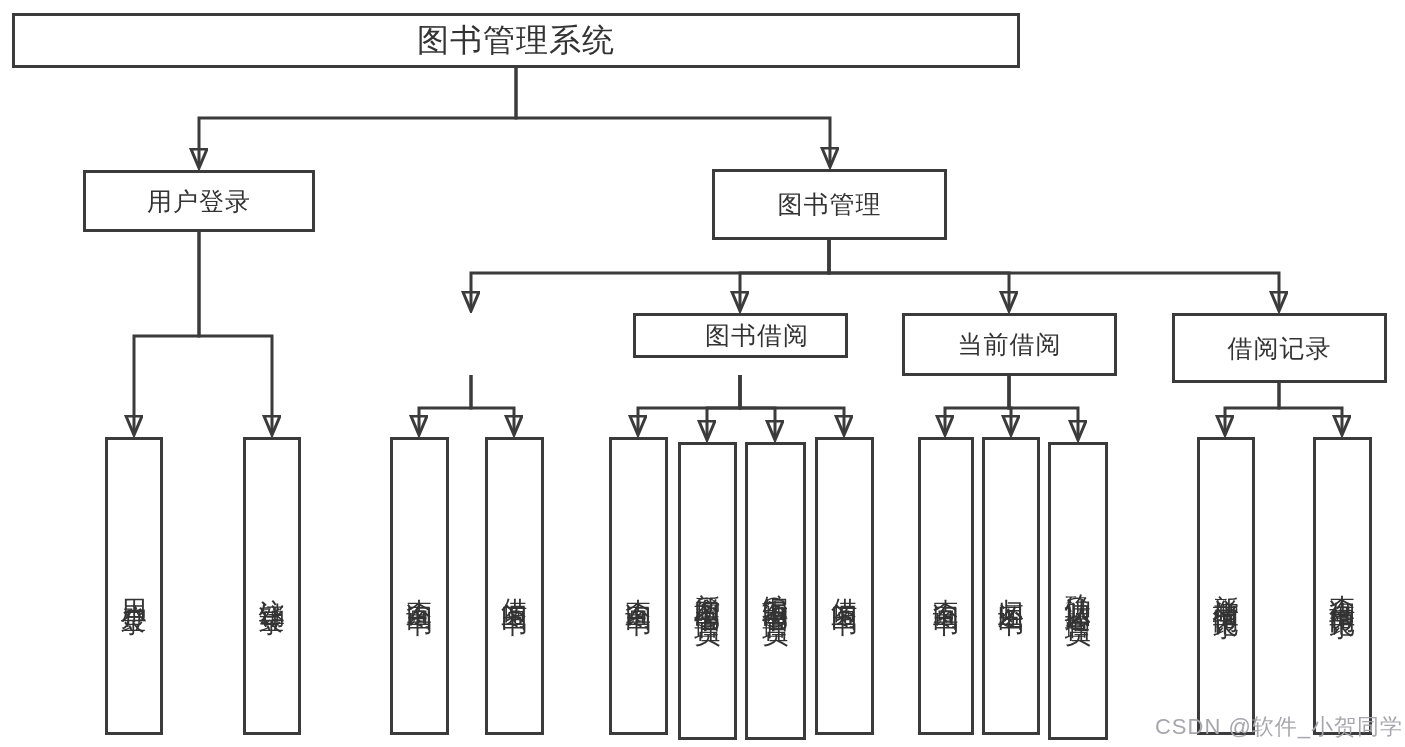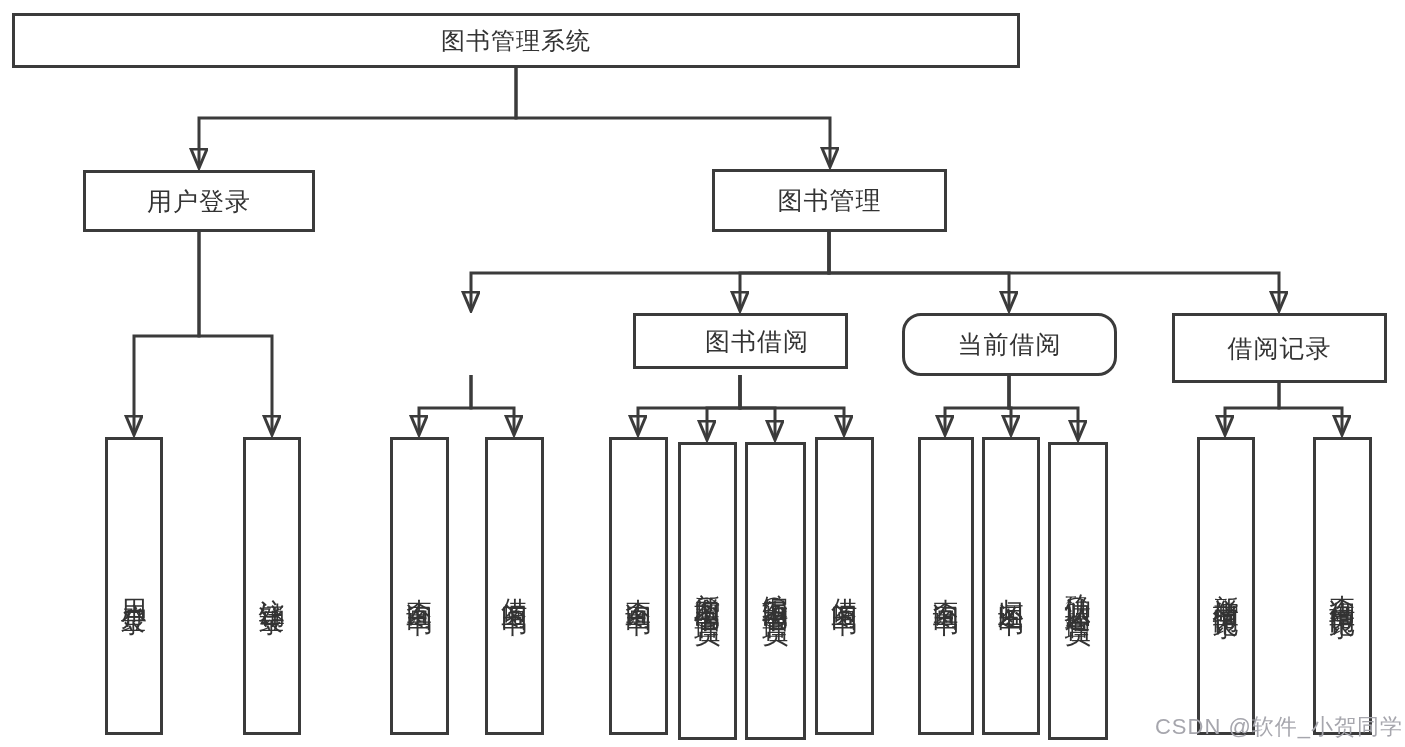--- a/index.html
+++ b/index.html
@@ -29,21 +29,21 @@
     border:3px solid var(--line);
     background:var(--bg);
     display:flex;align-items:center;justify-content:center;
     color:var(--text);
   }
   .box.h{
     font-size:25px;
     letter-spacing:1px;
     white-space:nowrap;
   }
-  .box.root{font-size:24px;text-align:center;}
+  .box.root{font-size:32px;text-align:center;}
   .box.v span{
     writing-mode:vertical-rl;
     text-orientation:mixed;
     font-size:26px;
     line-height:1.1;
     letter-spacing:4px;
     white-space:nowrap;
   }
   .watermark{
     position:absolute;
@@ -94,28 +94,28 @@
     <path d="M1279,375 V408 H1342 V432" marker-end="url(#arrow)"></path>
   </svg>
 
   <div class="box h root" style="left:12px;top:13px;width:1008px;height:55px;">
     <span>图书管理系统</span>
   </div>
 
   <div class="box h" style="left:83px;top:170px;width:232px;height:62px;">
     <span>用户登录</span>
   </div>
-  <div class="box h" style="left:712px;top:169px;width:235px;height:63px;">
+  <div class="box h" style="left:712px;top:169px;width:235px;height:71px;">
     <span>图书管理</span>
   </div>
 
-  <div class="box h" style="left:633px;top:313px;width:215px;height:56px;padding-left:33px;">
+  <div class="box h" style="left:633px;top:313px;width:215px;height:45px;padding-left:33px;">
     <span>图书借阅</span>
   </div>
-  <div class="box h" style="left:902px;top:313px;width:215px;height:63px;border-radius:19px;">
+  <div class="box h" style="left:902px;top:313px;width:215px;height:63px;">
     <span>当前借阅</span>
   </div>
   <div class="box h" style="left:1172px;top:313px;width:215px;height:70px;">
     <span>借阅记录</span>
   </div>
 
   <div class="box v" style="left:105px;top:437px;width:58px;height:298px;">
     <span>用户登录</span>
   </div>
   <div class="box v" style="left:243px;top:437px;width:58px;height:298px;">

